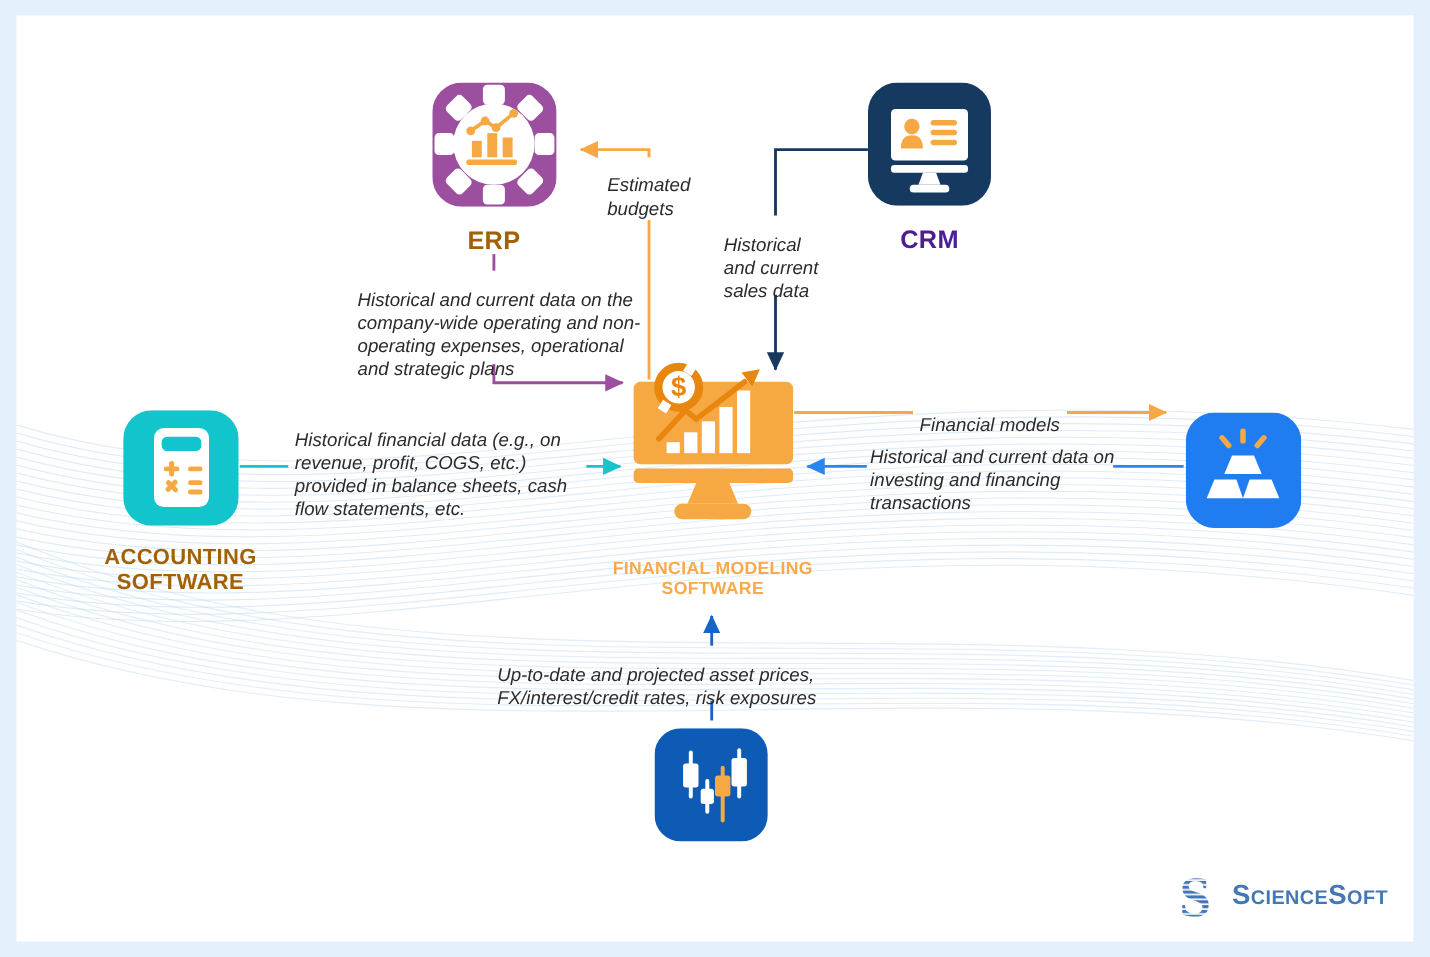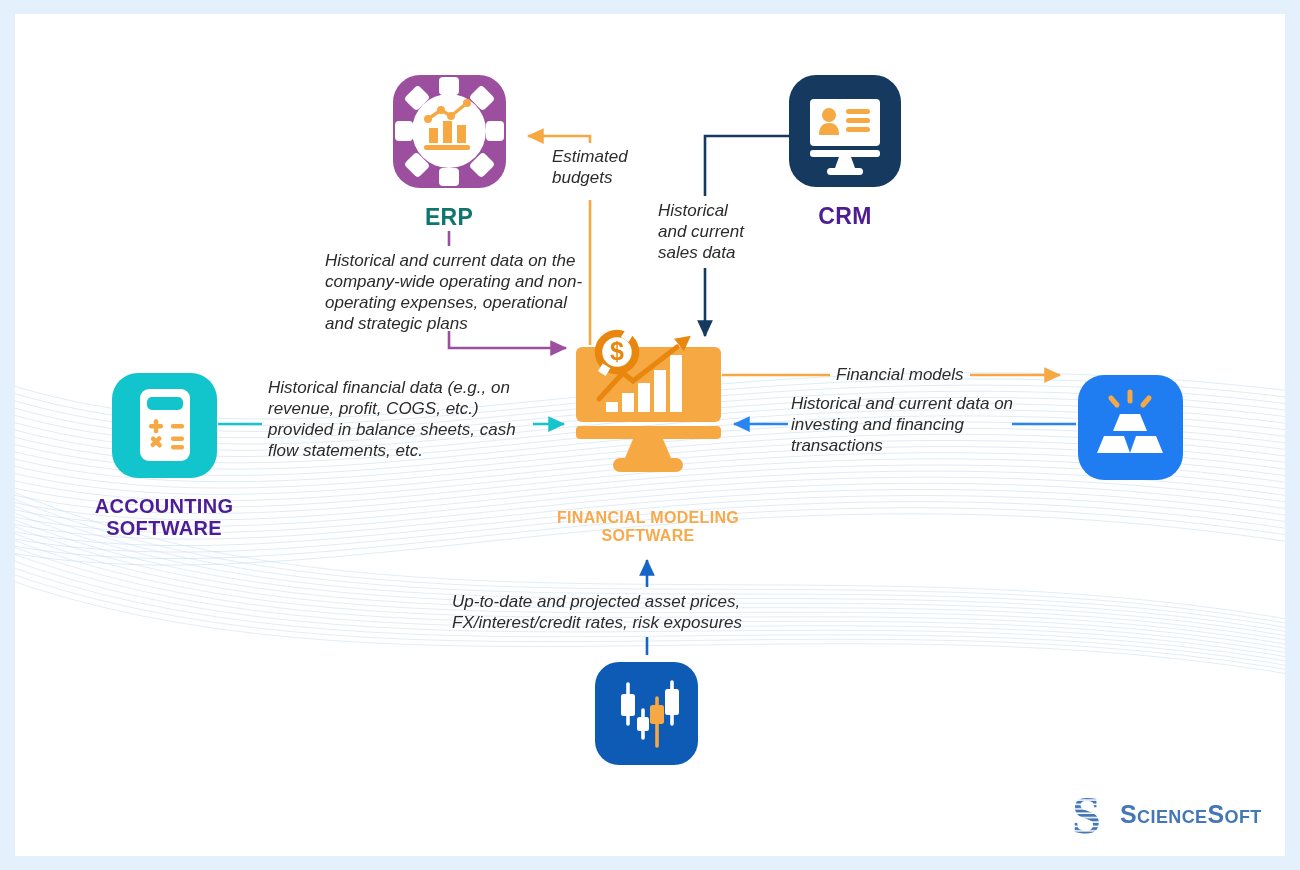--- a/index.html
+++ b/index.html
@@ -16,22 +16,23 @@
   #waves{position:absolute;left:0;top:0;width:100%;height:100%;}
   #connectors{position:absolute;left:0;top:0;width:1300px;height:870px;pointer-events:none;}
   .node{position:absolute;text-align:center;}
   .node .nlabel{
     font-weight:bold;letter-spacing:.3px;line-height:1.12;
     margin:13px auto 0;
   }
   .flow-label{
     position:absolute;font-style:italic;font-size:17px;line-height:1.24;
     color:#2b2b2b;
-  }
-  .c-purple{color:#0f766e}.c-navy{color:#4c1d95}.c-teal{color:#4c1d95}
+    margin-top:12px;
+  }
+  .c-purple{color:#a16207}.c-navy{color:#4c1d95}.c-teal{color:#a16207}
   .c-orange{color:#f8a94a}.c-blue{color:#1f7df1}.c-mblue{color:#0e62ba}
   .logo{
     position:absolute;left:1074px;top:792px;display:flex;align-items:center;
     color:#4377b6;
   }
   .logo-text{font-weight:bold;letter-spacing:.4px;margin-left:8px;white-space:nowrap;}
   .logo-text .big{font-size:25px;}
   .logo-text .small{font-size:18px;text-transform:uppercase;text-align:right;}
 </style>
 </head>

